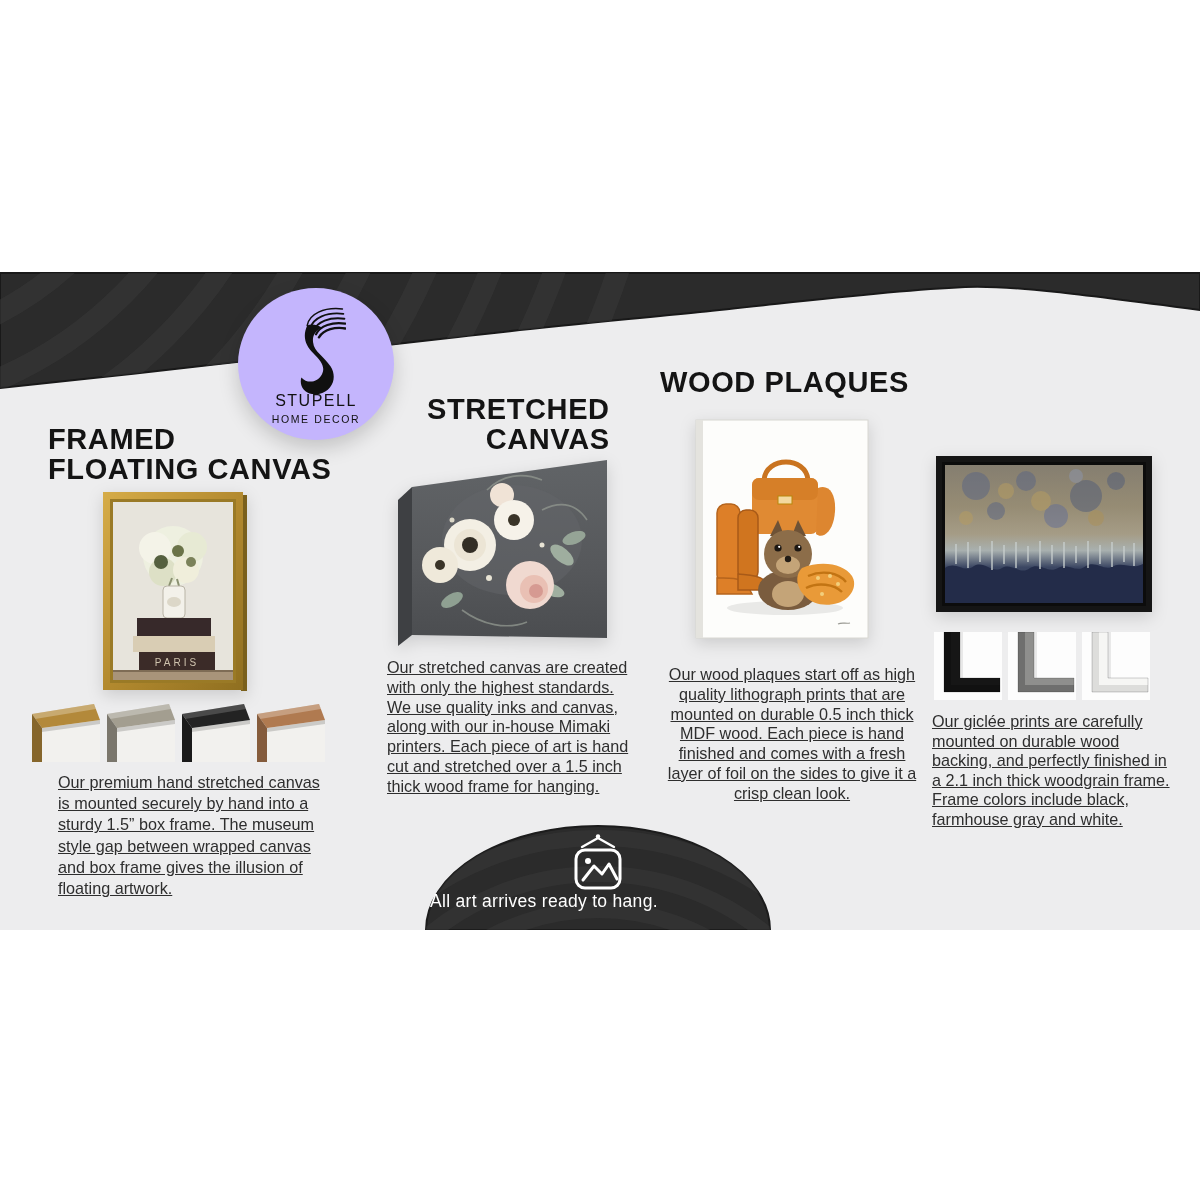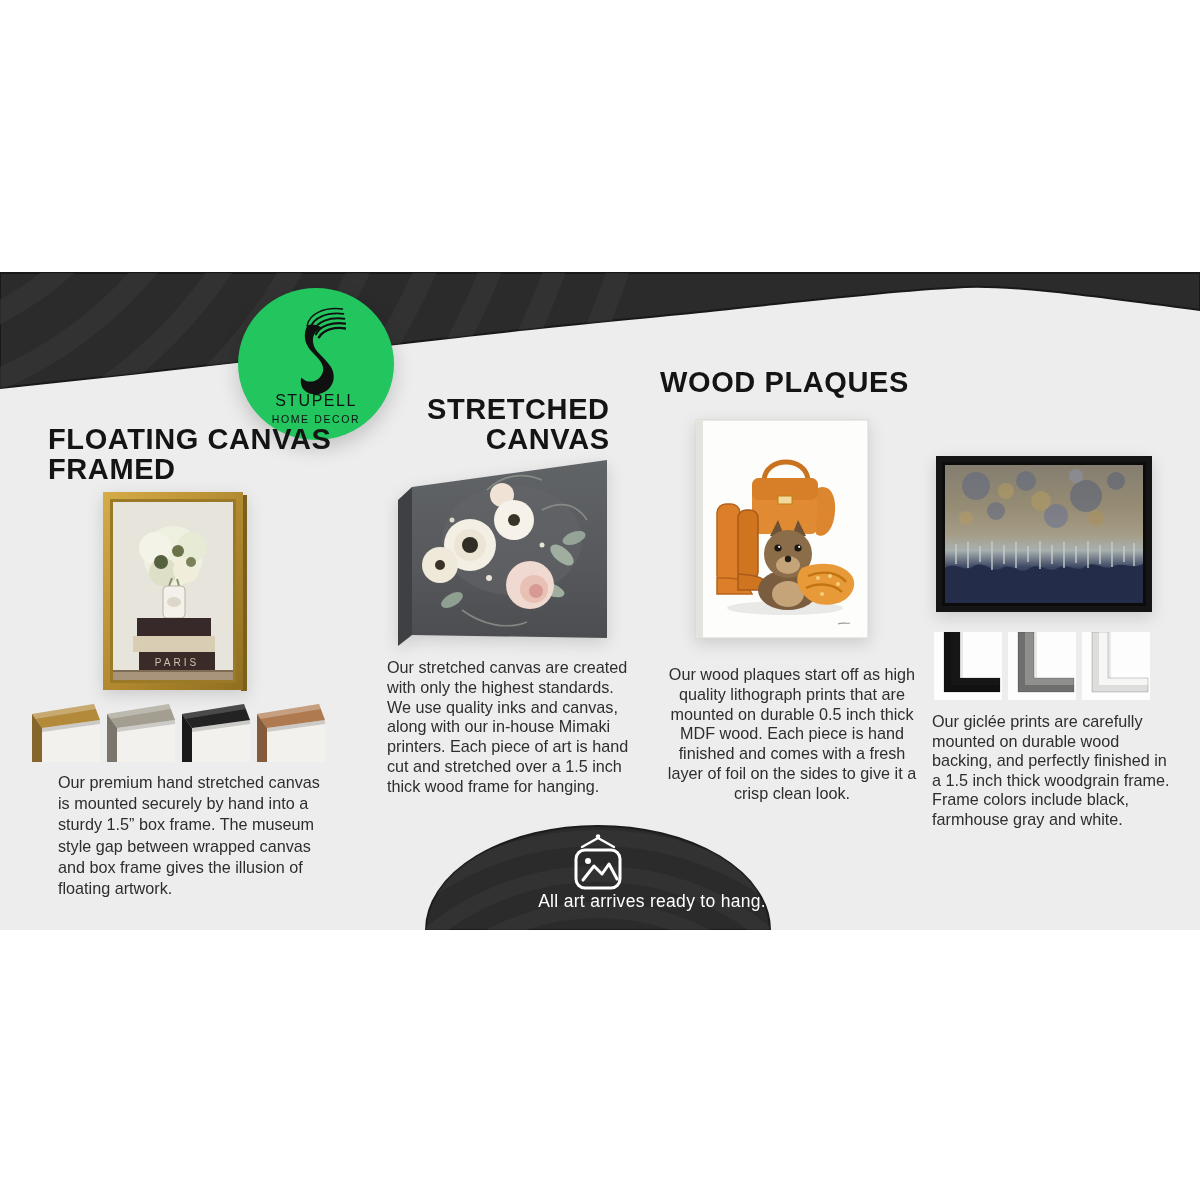--- a/index.html
+++ b/index.html
@@ -1,29 +1,29 @@
 <!DOCTYPE html>
 <html><head>
 <meta charset="utf-8">
 <style>
   html,body{margin:0;padding:0;}
   body{width:1200px;height:1200px;background:#ffffff;font-family:"Liberation Sans",sans-serif;}
   .stage{position:absolute;left:0;top:0;width:1200px;height:1200px;background:#ffffff;overflow:hidden;}
   .panel{position:absolute;left:0;top:272px;width:1200px;height:658px;background:#ededee;}
   .band-svg{position:absolute;left:0;top:272px;}
-  .logo-badge{position:absolute;left:238px;top:288px;width:156px;height:152px;background:#22c55e;border-radius:50%;box-shadow:0 8px 20px rgba(0,0,0,.18);}
+  .logo-badge{position:absolute;left:238px;top:288px;width:156px;height:152px;background:#c4b5fd;border-radius:50%;box-shadow:0 8px 20px rgba(0,0,0,.18);}
   .logo-mark{position:absolute;left:48px;top:18px;}
   .brand-name{position:absolute;left:0;top:104px;width:156px;text-align:center;font-size:16px;letter-spacing:1.5px;color:#111;font-weight:500;}
   .brand-tag{position:absolute;left:0;top:125px;width:156px;text-align:center;font-size:10.5px;letter-spacing:1.6px;color:#111;font-weight:500;}
   .h{position:absolute;font-weight:700;color:#141414;font-size:29px;line-height:30px;letter-spacing:.6px;white-space:nowrap;}
   .h span{display:block;}
-  .p{position:absolute;color:#2e2e2e;font-size:16.2px;line-height:20.6px;}
+  .p{position:absolute;color:#2e2e2e;font-size:16.2px;line-height:20.6px;text-decoration:underline;}
   .prod{position:absolute;filter:drop-shadow(0 5px 8px rgba(0,0,0,.14));}
   .swrow{position:absolute;display:flex;}
-  .dome-text{position:absolute;left:430px;top:891px;width:336px;text-align:right;color:#ffffff;font-size:17.5px;letter-spacing:.3px;}
+  .dome-text{position:absolute;left:430px;top:891px;width:336px;text-align:left;color:#ffffff;font-size:17.5px;letter-spacing:.3px;}
 </style>
 </head>
 <body>
 
 <div class="stage">
 
   <div class="panel"></div>
 
   <svg class="band-svg" width="1200" height="122" viewBox="0 0 1200 122">
     <defs>
@@ -54,22 +54,22 @@
         <path d="M60,18 C47,16 34,20 30,29" stroke-width="2.2"></path>
         <path d="M60,23 C50,21 38,24 33,32" stroke-width="2.4"></path>
       </g>
       <path fill="#101010" d="M21,20 C16,31 19,40 27,48 C35,56 40,62 36,70 C32,78 21,80 15,73 C12,84 21,92 33,90 C47,87 52,73 45,62 C38,51 28,47 27,37 C26,30 30,25 36,22 C31,19 25,18 21,20 Z"></path>
     </svg>
     <div class="brand-name">STUPELL</div>
     <div class="brand-tag">HOME DECOR</div>
   </div>
 
   <div class="h" style="left:48px;top:424px;">
+    <span>FRAMED</span>
     <span>FLOATING CANVAS</span>
-    <span>FRAMED</span>
   </div>
 
   <svg class="prod" style="left:103px;top:492px;" width="144" height="202" viewBox="0 0 144 202">
     <defs>
       <linearGradient id="gold" x1="0" y1="0" x2="1" y2="1">
         <stop offset="0" stop-color="#d6ac48"></stop>
           <stop offset=".5" stop-color="#b38a2f"></stop>
           <stop offset="1" stop-color="#8f6f20"></stop>
       </linearGradient>
     </defs>
@@ -280,21 +280,21 @@
       <path d="M10,0 L17,0 L17,53 L66,53 L66,60 L10,60 Z" fill="rgba(0,0,0,.22)"></path>
     </svg>
     <svg width="68" height="68" viewBox="0 0 68 68">
       <rect x="0" y="0" width="68" height="68" fill="#fdfdfd"></rect>
       <rect x="26" y="0" width="3" height="46" fill="rgba(0,0,0,.08)"></rect>
       <path d="M10,0 L26,0 L26,46 L66,46 L66,60 L10,60 Z" stroke="rgba(0,0,0,.18)" fill="#f6f6f4"></path>
       <path d="M10,0 L17,0 L17,53 L66,53 L66,60 L10,60 Z" fill="rgba(0,0,0,.10)"></path>
     </svg>
   </div>
 
-  <div class="p" style="left:932px;top:712px;width:244px;line-height:19.6px;">Our giclée prints are carefully mounted on durable wood backing, and perfectly finished in a 1.5 inch thick woodgrain frame. Frame colors include black, farmhouse gray and white.</div>
+  <div class="p" style="left:932px;top:712px;width:244px;line-height:19.6px;">Our giclée prints are carefully mounted on durable wood backing, and perfectly finished in a 2.1 inch thick woodgrain frame. Frame colors include black, farmhouse gray and white.</div>
 
   <svg style="position:absolute;left:420px;top:820px;" width="360" height="110" viewBox="0 0 360 110">
     <defs>
       <clipPath id="domeclip">
           <path d="M6,110 A172,104 0 0 1 350,110 Z"></path>
         </clipPath>
     </defs>
     <path d="M6,110 A172,104 0 0 1 350,110 Z" stroke="#1c1c1c" stroke-width="2" fill="#2b2b2b"></path>
     <g clip-path="url(#domeclip)" fill="none" stroke="#3a3a3a" stroke-width="16" opacity=".5">
       <circle cx="178" cy="320" r="230"></circle>

